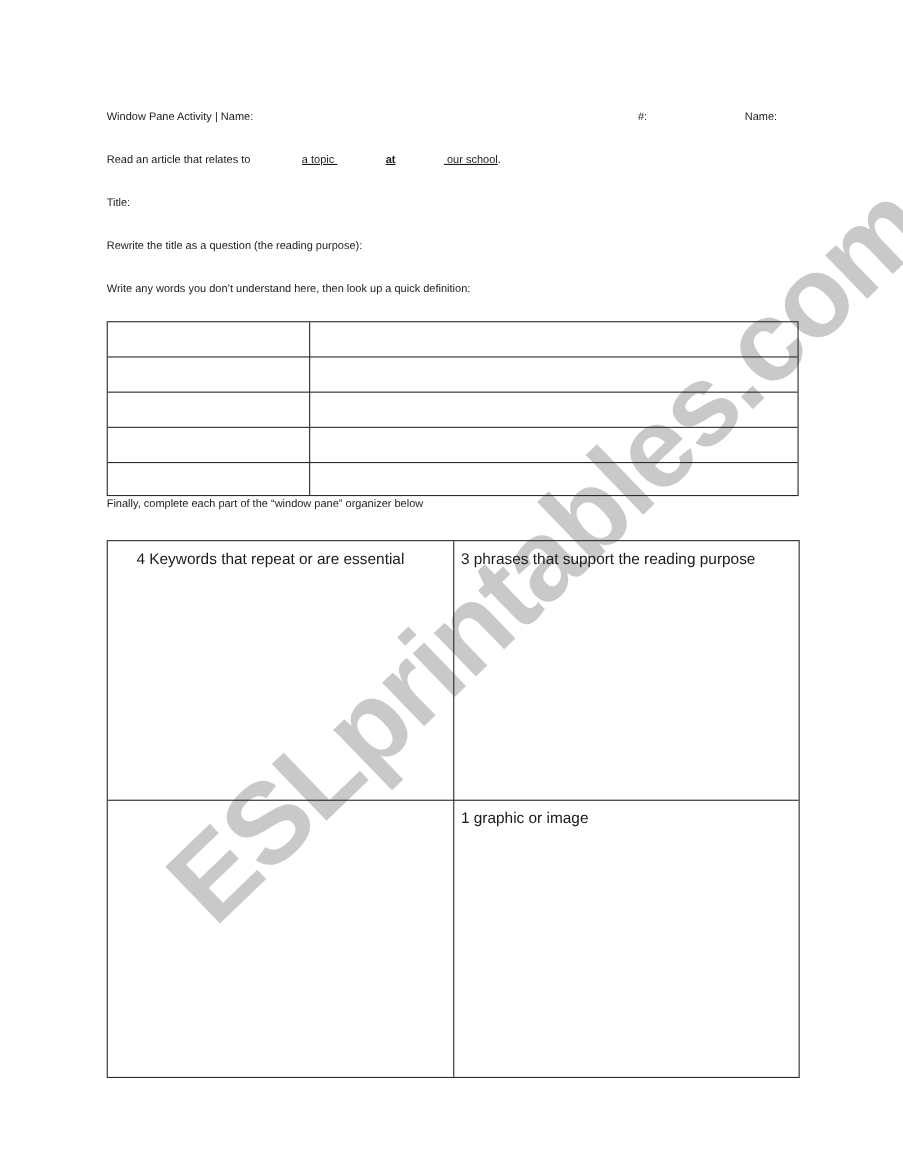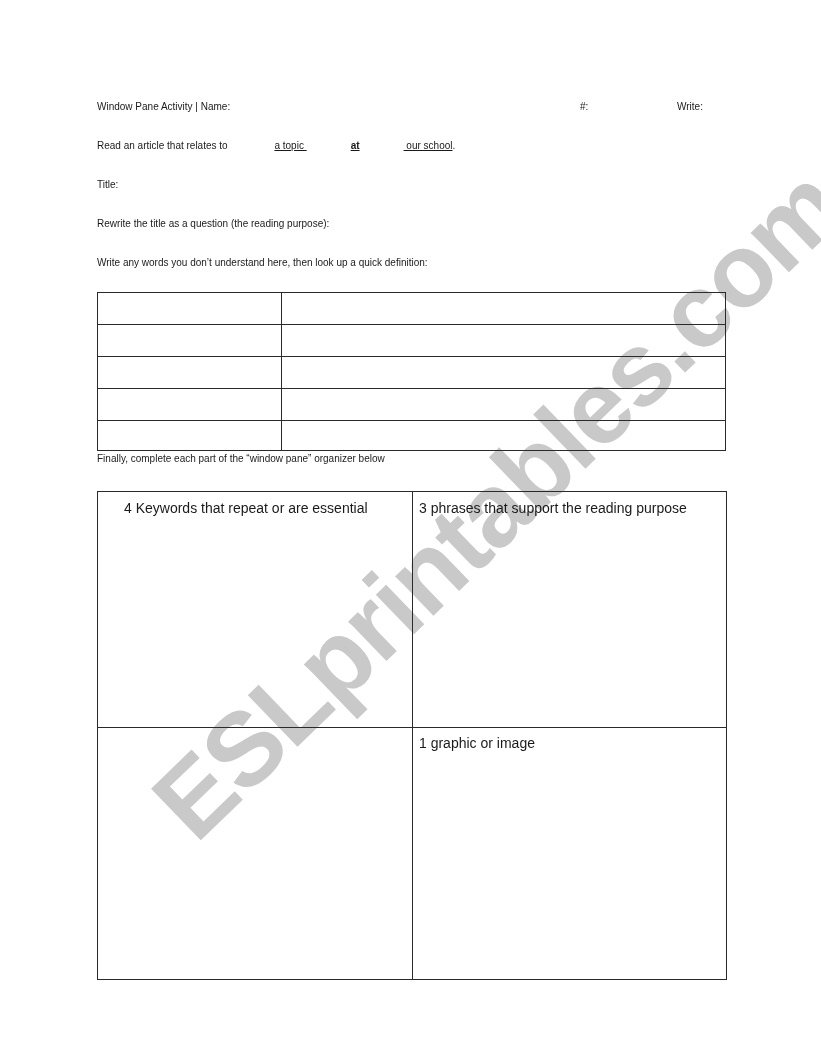--- a/index.html
+++ b/index.html
@@ -29,21 +29,21 @@
 </style>
 </head>
 <body>
 
 <div class="page">
 
   <div class="watermark">ESLprintables.com</div>
 
   <div class="line" style="left:97px; top:98px;">Window Pane Activity | Name:</div>
   <div class="line" style="left:580px; top:98px;">#:</div>
-  <div class="line" style="left:677px; top:98px;">Write:</div>
+  <div class="line" style="left:677px; top:98px;">Name:</div>
 
   <div class="line" style="left:97px; top:137px;"><span>Read an article that relates to </span><span class="u">a topic </span><span class="u b">at</span><span class="u"> our school</span><span>.</span></div>
 
   <div class="line" style="left:97px; top:176px;">Title:</div>
   <div class="line" style="left:97px; top:215px;">Rewrite the title as a question (the reading purpose):</div>
   <div class="line" style="left:97px; top:254px;">Write any words you don’t understand here, then look up a quick definition:</div>
 
   <div class="vocab">
     <div class="row" style="top:0;"></div>
     <div class="row" style="top:32px;"></div>

